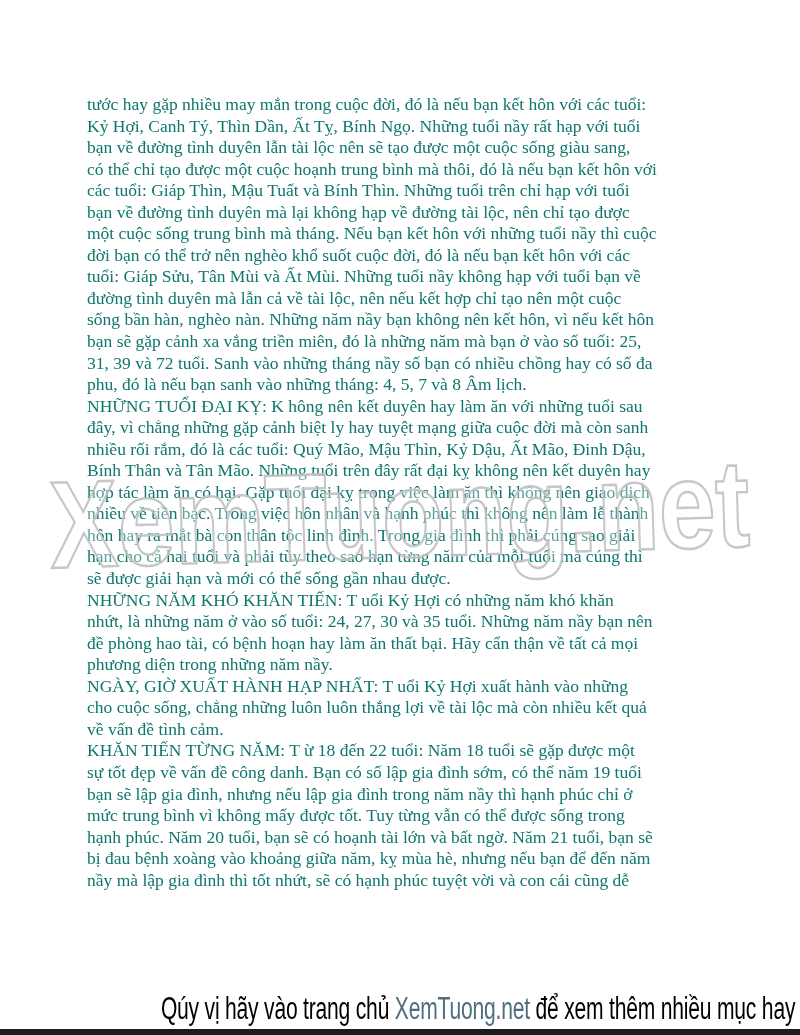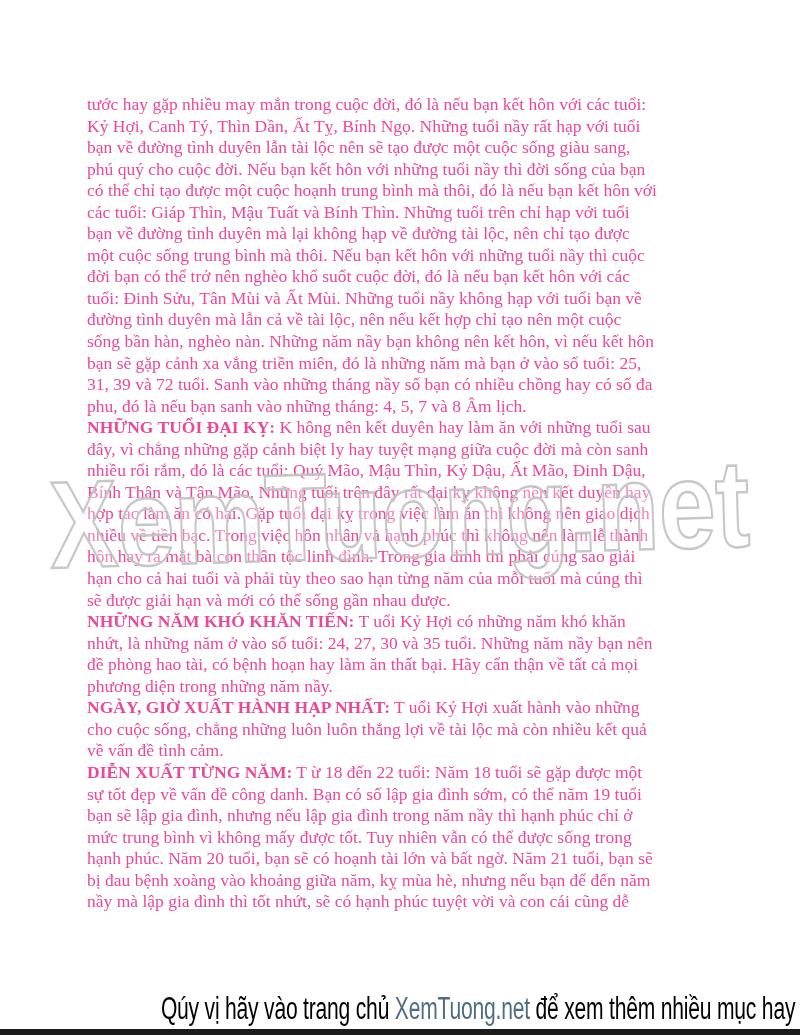--- a/index.html
+++ b/index.html
@@ -14,27 +14,27 @@
     position:relative;
     overflow:hidden;
     font-family:"Liberation Serif", serif;
   }
   .text-block{
     position:absolute;
     left:87px;top:94px;
     width:640px;
     font-size:17.5px;
     line-height:21.55px;
-    color:#ec4899;
+    color:#0f766e;
   }
   .text-block .line{
     white-space:nowrap;
   }
   .text-block b{
-    font-weight:bold;
+    font-weight:normal;
   }
   .watermark-svg{
     position:absolute;
     left:0;top:430px;
     width:800px;height:210px;
     pointer-events:none;
   }
   .footer{
     position:absolute;
     top:991px;left:0;
@@ -61,27 +61,26 @@
     background:var(--bar-color);
   }
 </style>
 </head>
 <body>
 
 <div class="text-block" id="body-text">
     <div class="line">tước hay gặp nhiều may mắn trong cuộc đời, đó là nếu bạn kết hôn với các tuổi:</div>
     <div class="line">Kỷ Hợi, Canh Tý, Thìn Dần, Ất Tỵ, Bính Ngọ. Những tuổi nầy rất hạp với tuổi</div>
     <div class="line">bạn về đường tình duyên lẫn tài lộc nên sẽ tạo được một cuộc sống giàu sang,</div>
-    <div class="line">phú quý cho cuộc đời. Nếu bạn kết hôn với những tuổi nầy thì đời sống của bạn</div>
     <div class="line">có thể chỉ tạo được một cuộc hoạnh trung bình mà thôi, đó là nếu bạn kết hôn với</div>
     <div class="line">các tuổi: Giáp Thìn, Mậu Tuất và Bính Thìn. Những tuổi trên chỉ hạp với tuổi</div>
     <div class="line">bạn về đường tình duyên mà lại không hạp về đường tài lộc, nên chỉ tạo được</div>
-    <div class="line">một cuộc sống trung bình mà thôi. Nếu bạn kết hôn với những tuổi nầy thì cuộc</div>
+    <div class="line">một cuộc sống trung bình mà tháng. Nếu bạn kết hôn với những tuổi nầy thì cuộc</div>
     <div class="line">đời bạn có thể trở nên nghèo khổ suốt cuộc đời, đó là nếu bạn kết hôn với các</div>
-    <div class="line">tuổi: Đinh Sửu, Tân Mùi và Ất Mùi. Những tuổi nầy không hạp với tuổi bạn về</div>
+    <div class="line">tuổi: Giáp Sửu, Tân Mùi và Ất Mùi. Những tuổi nầy không hạp với tuổi bạn về</div>
     <div class="line">đường tình duyên mà lẫn cả về tài lộc, nên nếu kết hợp chỉ tạo nên một cuộc</div>
     <div class="line">sống bần hàn, nghèo nàn. Những năm nầy bạn không nên kết hôn, vì nếu kết hôn</div>
     <div class="line">bạn sẽ gặp cảnh xa vắng triền miên, đó là những năm mà bạn ở vào số tuổi: 25,</div>
     <div class="line">31, 39 và 72 tuổi. Sanh vào những tháng nầy số bạn có nhiều chồng hay có số đa</div>
     <div class="line">phu, đó là nếu bạn sanh vào những tháng: 4, 5, 7 và 8 Âm lịch.</div>
     <div class="line"><b>NHỮNG TUỔI ĐẠI KỴ:</b> K hông nên kết duyên hay làm ăn với những tuổi sau</div>
     <div class="line">đây, vì chẳng những gặp cảnh biệt ly hay tuyệt mạng giữa cuộc đời mà còn sanh</div>
     <div class="line">nhiều rối rắm, đó là các tuổi: Quý Mão, Mậu Thìn, Kỷ Dậu, Ất Mão, Đinh Dậu,</div>
     <div class="line">Bính Thân và Tân Mão. Những tuổi trên đây rất đại kỵ không nên kết duyên hay</div>
     <div class="line">hợp tác làm ăn có hại. Gặp tuổi đại kỵ trong việc làm ăn thì không nên giao dịch</div>
@@ -89,24 +88,24 @@
     <div class="line">hôn hay ra mắt bà con thân tộc linh đình. Trong gia đình thì phải cúng sao giải</div>
     <div class="line">hạn cho cả hai tuổi và phải tùy theo sao hạn từng năm của mỗi tuổi mà cúng thì</div>
     <div class="line">sẽ được giải hạn và mới có thể sống gần nhau được.</div>
     <div class="line"><b>NHỮNG NĂM KHÓ KHĂN TIẾN:</b> T uổi Kỷ Hợi có những năm khó khăn</div>
     <div class="line">nhứt, là những năm ở vào số tuổi: 24, 27, 30 và 35 tuổi. Những năm nầy bạn nên</div>
     <div class="line">đề phòng hao tài, có bệnh hoạn hay làm ăn thất bại. Hãy cẩn thận về tất cả mọi</div>
     <div class="line">phương diện trong những năm nầy.</div>
     <div class="line"><b>NGÀY, GIỜ XUẤT HÀNH HẠP NHẤT:</b> T uổi Kỷ Hợi xuất hành vào những</div>
     <div class="line">cho cuộc sống, chẳng những luôn luôn thắng lợi về tài lộc mà còn nhiều kết quả</div>
     <div class="line">về vấn đề tình cảm.</div>
-    <div class="line"><b>DIỄN XUẤT TỪNG NĂM:</b> T ừ 18 đến 22 tuổi: Năm 18 tuổi sẽ gặp được một</div>
+    <div class="line"><b>KHĂN TIẾN TỪNG NĂM:</b> T ừ 18 đến 22 tuổi: Năm 18 tuổi sẽ gặp được một</div>
     <div class="line">sự tốt đẹp về vấn đề công danh. Bạn có số lập gia đình sớm, có thể năm 19 tuổi</div>
     <div class="line">bạn sẽ lập gia đình, nhưng nếu lập gia đình trong năm nầy thì hạnh phúc chỉ ở</div>
-    <div class="line">mức trung bình vì không mấy được tốt. Tuy nhiên vẫn có thể được sống trong</div>
+    <div class="line">mức trung bình vì không mấy được tốt. Tuy từng vẫn có thể được sống trong</div>
     <div class="line">hạnh phúc. Năm 20 tuổi, bạn sẽ có hoạnh tài lớn và bất ngờ. Năm 21 tuổi, bạn sẽ</div>
     <div class="line">bị đau bệnh xoàng vào khoảng giữa năm, kỵ mùa hè, nhưng nếu bạn để đến năm</div>
     <div class="line">nầy mà lập gia đình thì tốt nhứt, sẽ có hạnh phúc tuyệt vời và con cái cũng dễ</div>
   </div>
 
 <svg class="watermark-svg" viewBox="0 0 800 210">
   <text x="400" y="127" text-anchor="middle" textLength="700" lengthAdjust="spacingAndGlyphs" font-family="Liberation Sans, sans-serif" font-weight="bold" font-size="124" fill="rgba(255,255,255,0.35)" stroke-width="2.5" opacity="0.9" transform="rotate(-1.8 400 100)" stroke="#c2c2c2">XemTuong.net</text>
 </svg>
 
 <div class="footer">

